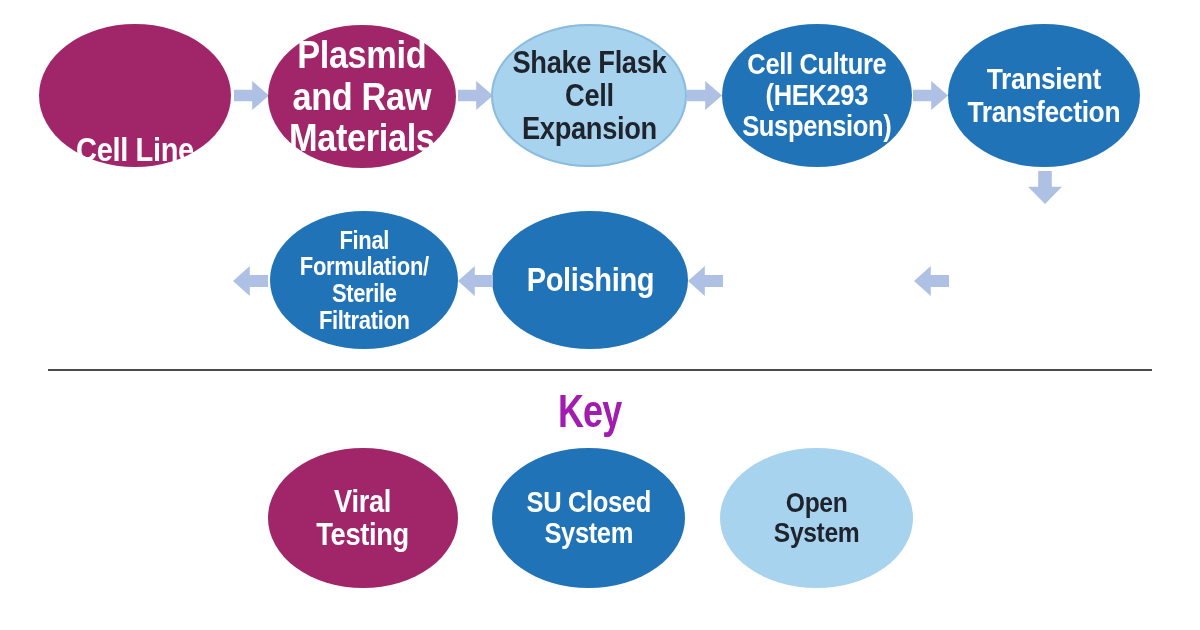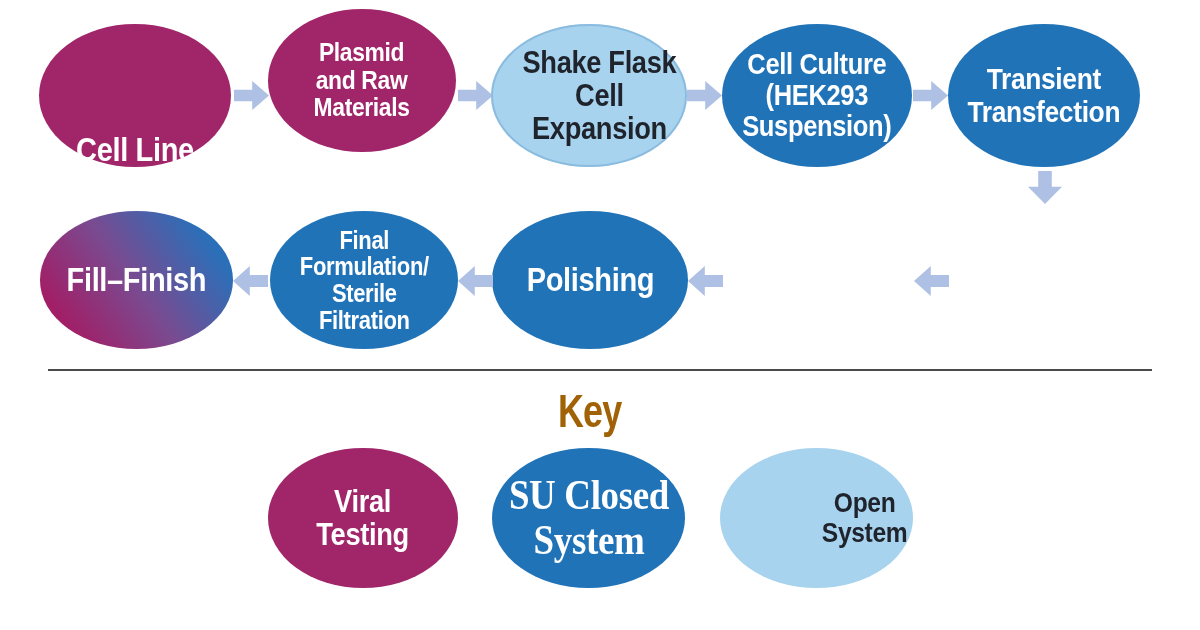--- a/index.html
+++ b/index.html
@@ -24,44 +24,44 @@
     position:absolute;border-radius:50%;
     display:flex;align-items:center;justify-content:center;
     text-align:center;color:#fff;font-weight:700;
   }
   .node .label{
     display:inline-block;white-space:pre-line;line-height:1.07;
     letter-spacing:-0.4px;transform:scaleX(0.88);transform-origin:50% 50%;
   }
   .node--magenta{background:var(--viral-testing);}
   .node--blue{background:var(--su-closed-system);}
-  .node--lightblue{background:var(--open-system);color:var(--dark-text);box-shadow:inset 0 0 0 2px rgba(105,160,205,0.45);justify-content:flex-end;}
+  .node--lightblue{background:var(--open-system);color:var(--dark-text);box-shadow:inset 0 0 0 2px rgba(105,160,205,0.45);}
   .node--gradient{background:linear-gradient(55deg,var(--gradient-start) 14%,var(--gradient-mid) 48%,var(--gradient-end) 84%);}
   .arrow{position:absolute;background:var(--arrow);}
   .arrow--right{clip-path:polygon(0% 30%,52% 30%,52% 0%,100% 50%,52% 100%,52% 70%,0% 70%);}
   .arrow--left{clip-path:polygon(100% 30%,48% 30%,48% 0%,0% 50%,48% 100%,48% 70%,100% 70%);}
   .arrow--down{clip-path:polygon(30% 0%,70% 0%,70% 48%,100% 48%,50% 100%,0% 48%,30% 48%);}
   .divider{position:absolute;height:2px;background:var(--divider);}
   .key-title{
-    position:absolute;text-align:center;color:#a16207;font-weight:700;
+    position:absolute;text-align:center;color:#a21caf;font-weight:700;
     font-size:46px;letter-spacing:-1px;
   }
   .key-title .label{display:inline-block;transform:scaleX(0.78);transform-origin:50% 50%;}
 </style>
 </head>
 <body>
 
 <div class="canvas">
 
   <div class="node node--magenta" style="left:39px;top:24px;width:192px;height:143px;font-size:33px;align-items:flex-end;">
     <span class="label">Cell Line</span>
   </div>
   <div class="arrow arrow--right" style="left:234px;top:81px;width:35px;height:29px;"></div>
 
-  <div class="node node--magenta" style="left:268px;top:9px;width:188px;height:143px;font-size:26px;">
+  <div class="node node--magenta" style="left:268px;top:25px;width:188px;height:143px;font-size:39px;">
     <span class="label">Plasmid
 and Raw
 Materials</span>
   </div>
   <div class="arrow arrow--right" style="left:458px;top:81px;width:35px;height:29px;"></div>
 
   <div class="node node--lightblue" style="left:491px;top:24px;width:196px;height:143px;font-size:31px;">
     <span class="label">Shake Flask
 Cell
 Expansion</span>
@@ -92,36 +92,33 @@
   <div class="arrow arrow--left" style="left:458px;top:266px;width:35px;height:30px;"></div>
 
   <div class="node node--blue" style="left:270px;top:211px;width:188px;height:138px;font-size:25px;">
     <span class="label">Final
 Formulation/
 Sterile
 Filtration</span>
   </div>
   <div class="arrow arrow--left" style="left:233px;top:266px;width:35px;height:30px;"></div>
 
-  <div class="node node--gradient" style="left:40px;top:211px;width:193px;height:138px;font-size:33px;">
-    <span class="label">Fill–Finish</span>
-  </div>
 
   <div class="divider" style="left:48px;top:369px;width:1104px;"></div>
 
   <div class="key-title" style="left:0;top:384px;width:1180px;">
     <span class="label">Key</span>
   </div>
 
   <div class="node node--magenta" style="left:268px;top:448px;width:190px;height:140px;font-size:31px;">
     <span class="label">Viral
 Testing</span>
   </div>
 
-  <div class="node node--blue" style="left:492px;top:448px;width:193px;height:140px;font-size:42px;font-family:Liberation Serif, serif;">
+  <div class="node node--blue" style="left:492px;top:448px;width:193px;height:140px;font-size:29px;">
     <span class="label">SU Closed
 System</span>
   </div>
 
   <div class="node node--lightblue" style="left:720px;top:448px;width:193px;height:140px;font-size:28px;box-shadow:none;">
     <span class="label">Open
 System</span>
   </div>
 
 </div>

